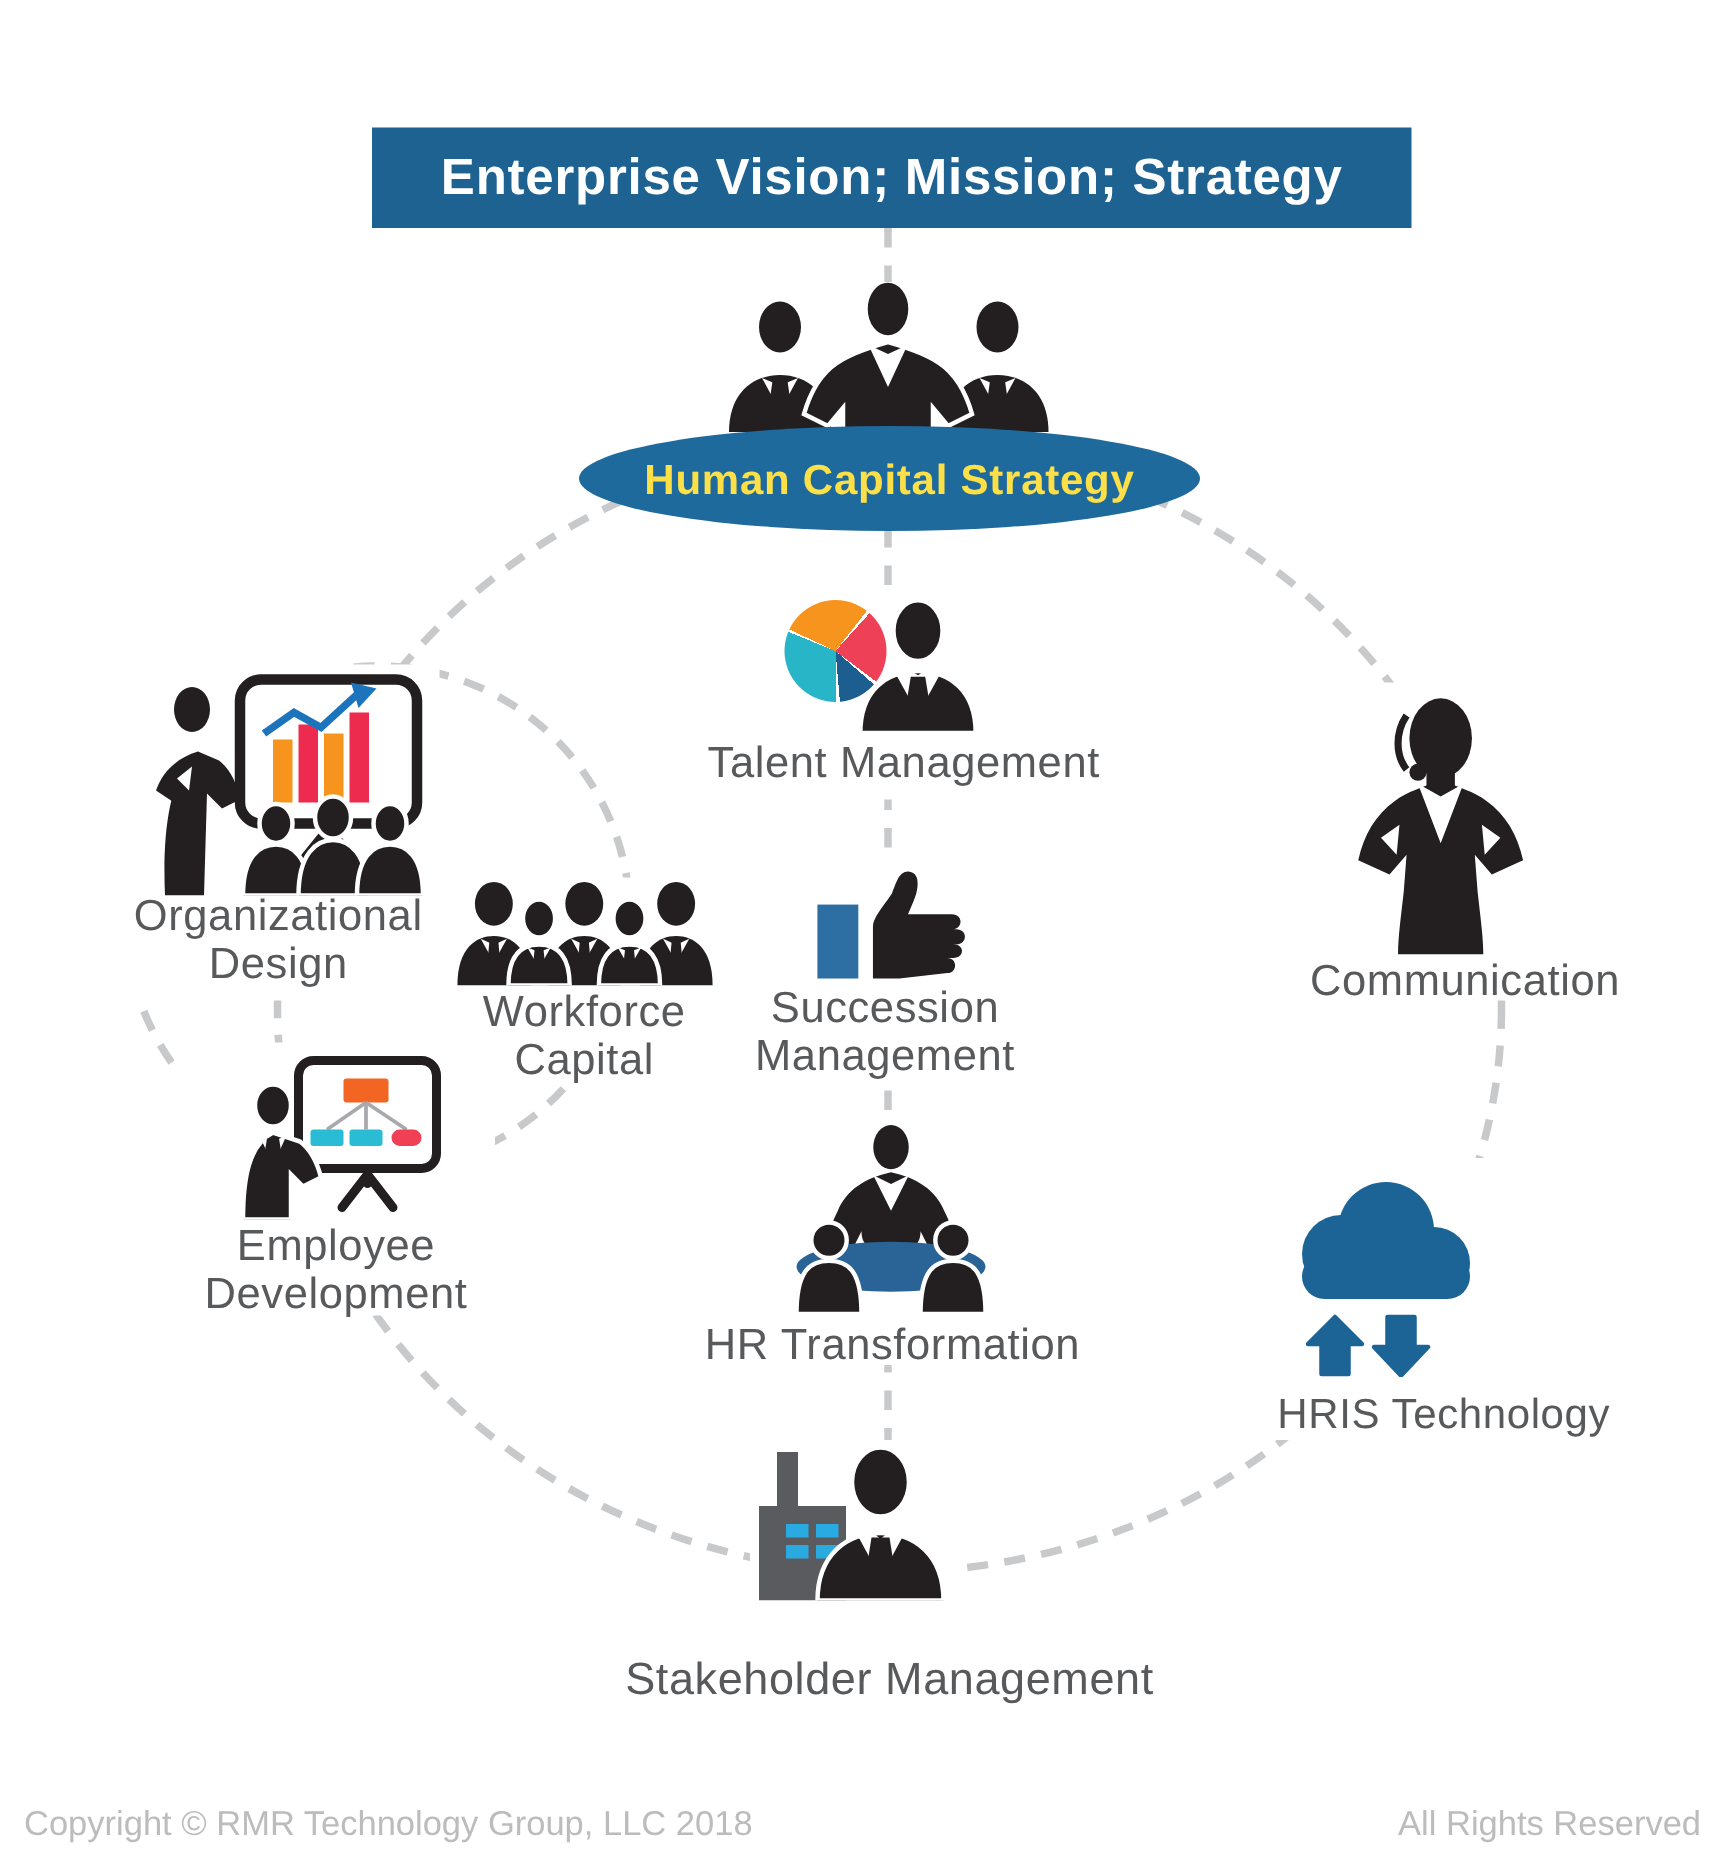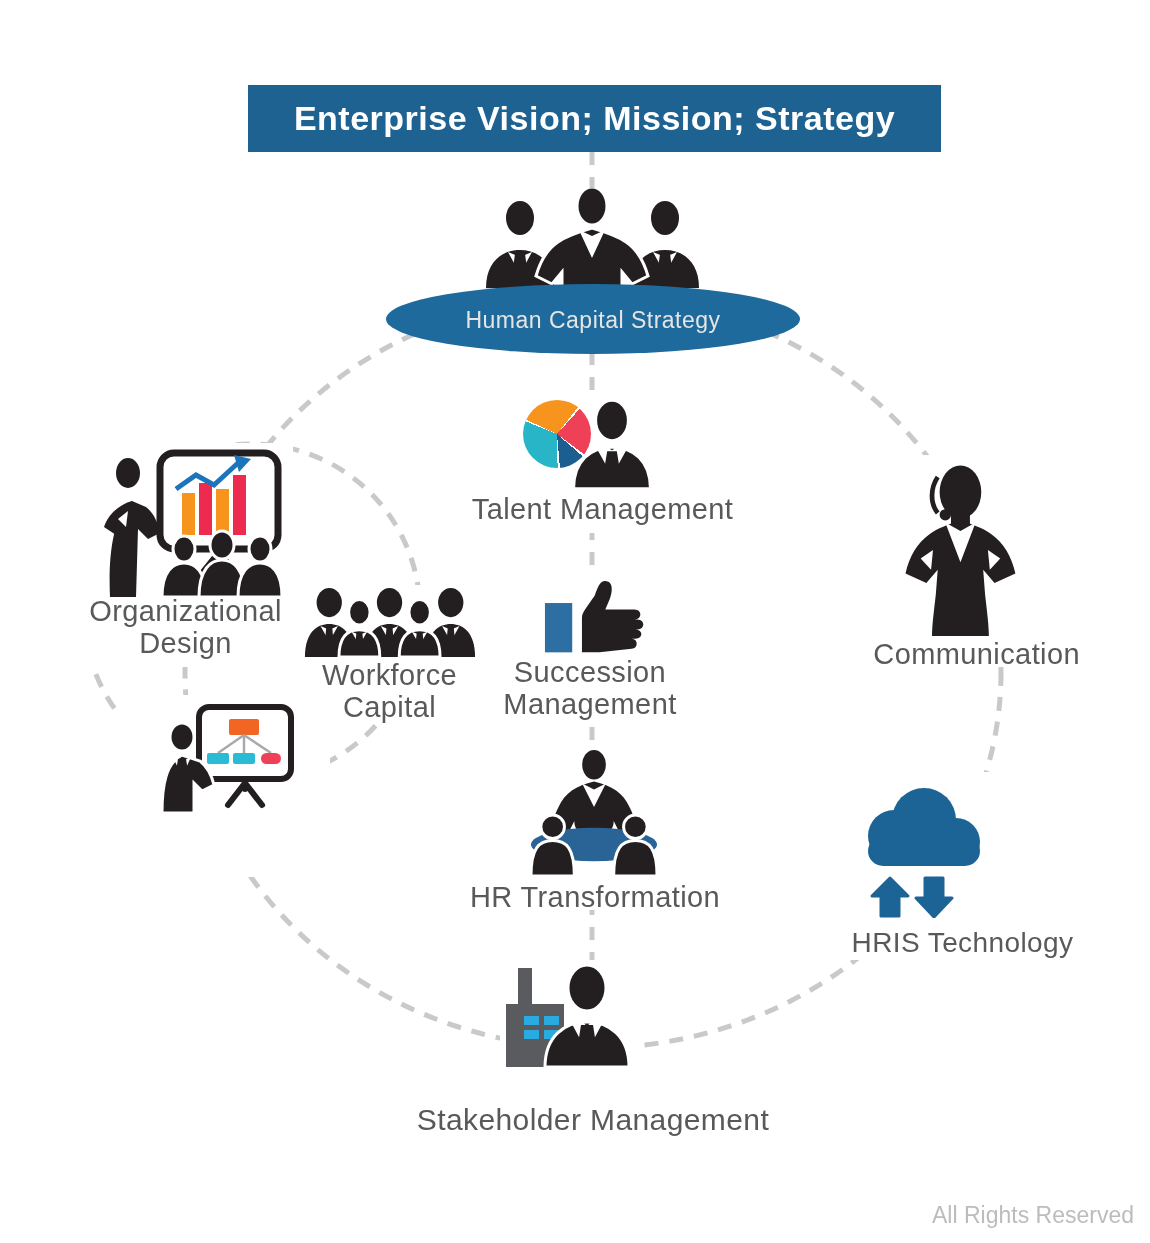--- a/index.html
+++ b/index.html
@@ -6,22 +6,22 @@
   #canvas{position:relative;width:1150px;height:1243px;background:#fff;overflow:hidden;
           font-family:"Liberation Sans",sans-serif;}
   #connectors{position:absolute;left:0;top:0;z-index:1;}
   .node{position:absolute;background:#fff;z-index:3;}
   .label{position:absolute;width:100%;text-align:center;color:#58595b;
          font-size:29px;line-height:32px;letter-spacing:.4px;}
   .banner{position:absolute;left:248px;top:85px;width:693px;height:67px;background:#1d6290;
           color:#fff;text-align:center;line-height:67px;font-size:34px;font-weight:700;
           letter-spacing:.5px;z-index:3;}
   .hub{position:absolute;left:386px;top:284px;width:414px;height:70px;background:#1e6a9d;
-       border-radius:50%;color:#e5e5e5;text-align:center;line-height:72px;font-size:23px;
-       letter-spacing:.5px;z-index:5;}
+       border-radius:50%;color:#fde047;text-align:center;line-height:72px;font-size:28px;
+       letter-spacing:.5px;z-index:5;font-weight:bold;}
   .footer{position:absolute;bottom:14px;color:#bcbcbc;font-size:23px;z-index:3;}
   .footer.left{left:16px;} .footer.right{right:16px;}
   .pie{position:absolute;width:68px;height:68px;border-radius:50%;
        background:conic-gradient(from -65deg,
          #f7941e 0 103deg,#fff 103deg 107deg,
          #ee4056 107deg 192deg,#fff 192deg 196deg,
          #1b5e8f 196deg 240deg,#fff 240deg 244deg,
          #29b5c8 244deg 357deg,#fff 357deg 360deg);}
   svg{display:block;}
   .abs{position:absolute;}
@@ -188,20 +188,24 @@
         <line x1="93" y1="82" x2="76" y2="104"></line>
         <line x1="93" y1="82" x2="110" y2="104"></line>
       </g>
       <g fill="#231f20" stroke="#fff" stroke-width="3">
         <ellipse cx="30" cy="36" rx="12" ry="14"></ellipse>
         <path d="M10,112 C10,84 14,62 30,54 L48,60 C56,66 60,76 62,84 L50,90 L42,82 L42,112 Z"></path>
       </g>
       <path d="M21,56 L30,76 L39,56 L30,60 Z" fill="#fff"></path>
       <path d="M26,58 L34,58 L36,70 L30,78 L24,70 Z" fill="#231f20"></path>
     </svg>
+    <div class="label" style="top:120px;">
+      <div>Employee</div>
+      <div>Development</div>
+    </div>
   </div>
 
   <div class="node" style="left:455px;top:748px;width:280px;height:162px;">
     <svg class="abs" style="left:57px;top:2px;" width="165" height="126" viewBox="0 0 165 128">
       <g fill="#231f20">
         <ellipse cx="82" cy="15" rx="12" ry="15"></ellipse>
         <path d="M82,32 C64,36 52,44 46,58 C42,66 40,72 40,78 L56,84 L62,72 C62,80 66,86 82,86 C98,86 102,80 102,72 L108,84 L124,78 C124,72 122,66 118,58 C112,44 100,36 82,32 Z"></path>
         <path d="M70,34 L82,58 L94,34 L82,40 Z" fill="#fff"></path>
       </g>
       <ellipse cx="82" cy="96" rx="64" ry="17" fill="#2a6496"></ellipse>
@@ -243,15 +247,16 @@
         <path d="M45,107 C45,76 65,62 87,62 C109,62 129,76 129,107 Z"></path>
       </g>
       <path d="M72,64 L87,92 L102,64 L94,60 L87,66 L80,60 Z" fill="#fff"></path>
       <path d="M81,65 L93,65 L96,84 L87,94 L78,84 Z" fill="#231f20"></path>
     </svg>
   </div>
   <div class="node" style="left:402px;top:1066px;width:382px;height:40px;margin-top:36px;">
     <div class="label" style="top:2px;font-size:30px;">Stakeholder Management</div>
   </div>
 
+  <div class="footer left">Copyright © RMR Technology Group, LLC 2018</div>
   <div class="footer right">All Rights Reserved</div>
 
 </div>
 
 </body></html>

